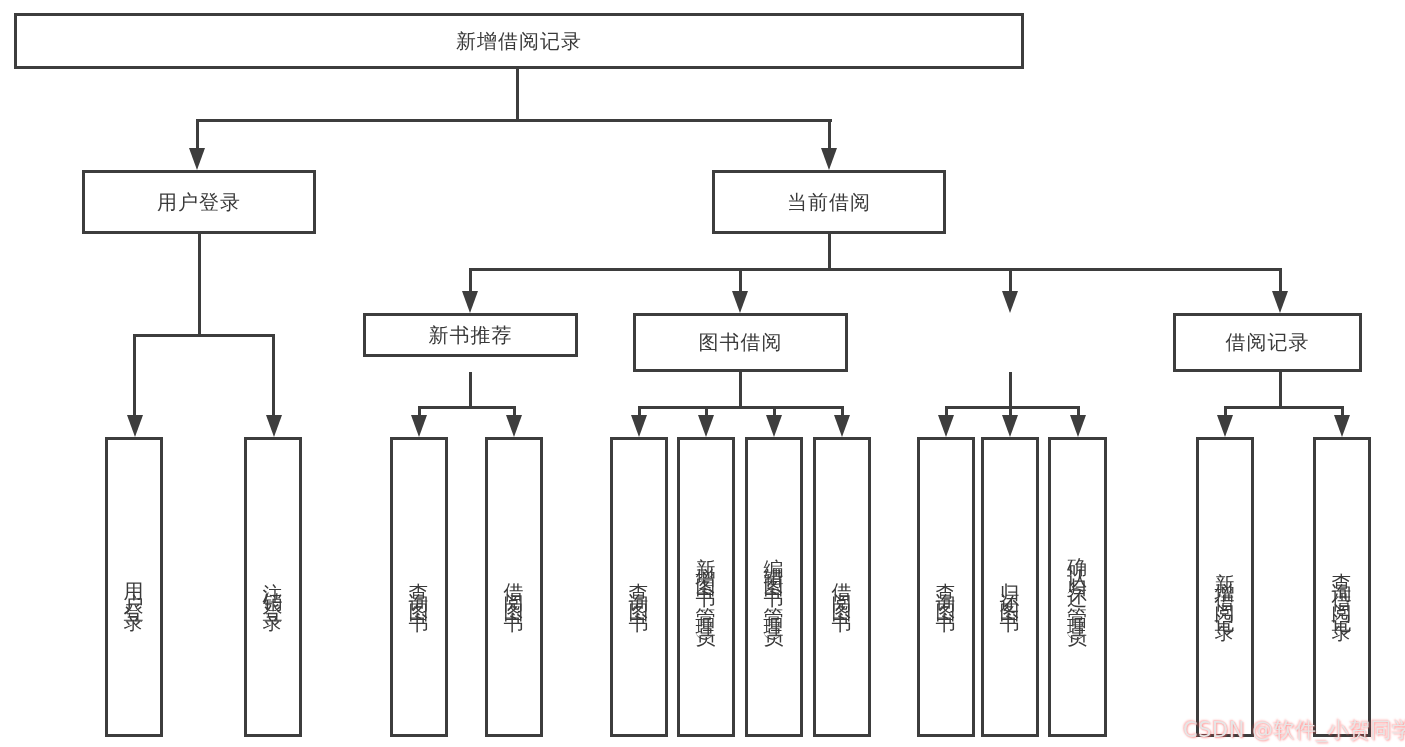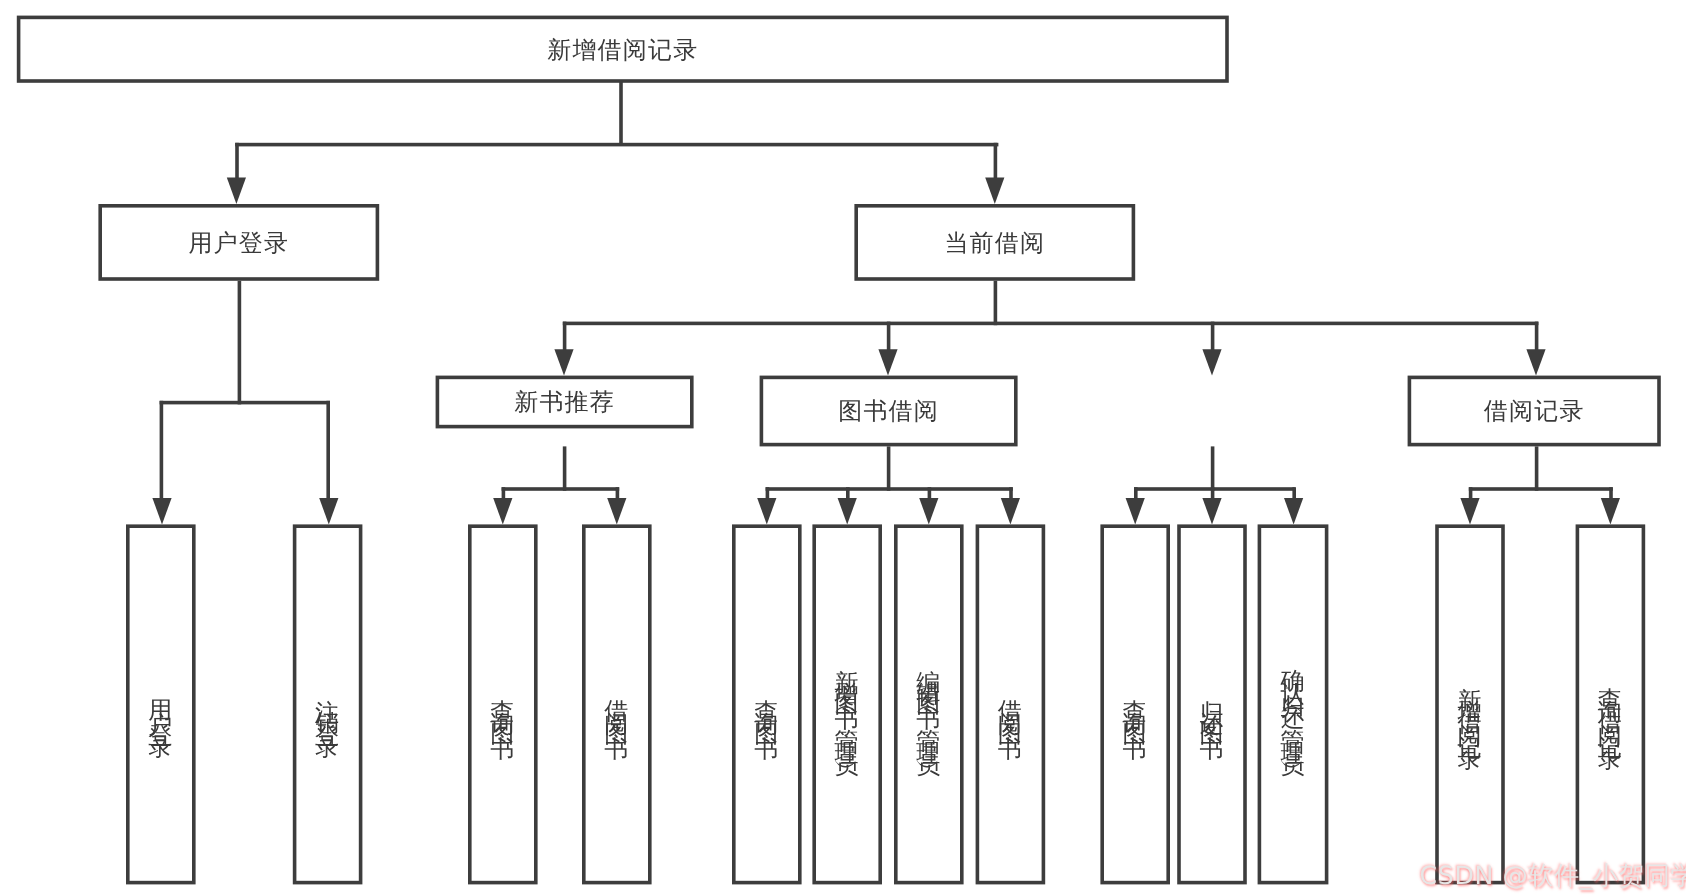--- a/index.html
+++ b/index.html
@@ -87,21 +87,21 @@
   <div class="tri" style="left:1002px;top:291px;"></div>
   <div class="v" style="left:1279px;top:268px;height:26px;"></div>
   <div class="tri" style="left:1272px;top:291px;"></div>
 
   <div class="box" style="left:363px;top:313px;width:215px;height:44px;">
     <span>新书推荐</span>
   </div>
   <div class="box" style="left:633px;top:313px;width:215px;height:59px;">
     <span>图书借阅</span>
   </div>
-  <div class="box" style="left:1173px;top:313px;width:211px;height:59px;">
+  <div class="box" style="left:1173px;top:313px;width:189px;height:59px;">
     <span>借阅记录</span>
   </div>
 
   <div class="v" style="left:469px;top:372px;height:37px;"></div>
   <div class="h" style="left:418px;top:406px;width:98px;"></div>
   <div class="v" style="left:418px;top:406px;height:12px;"></div>
   <div class="tri" style="left:411px;top:415px;"></div>
   <div class="v" style="left:513px;top:406px;height:12px;"></div>
   <div class="tri" style="left:506px;top:415px;"></div>
 

